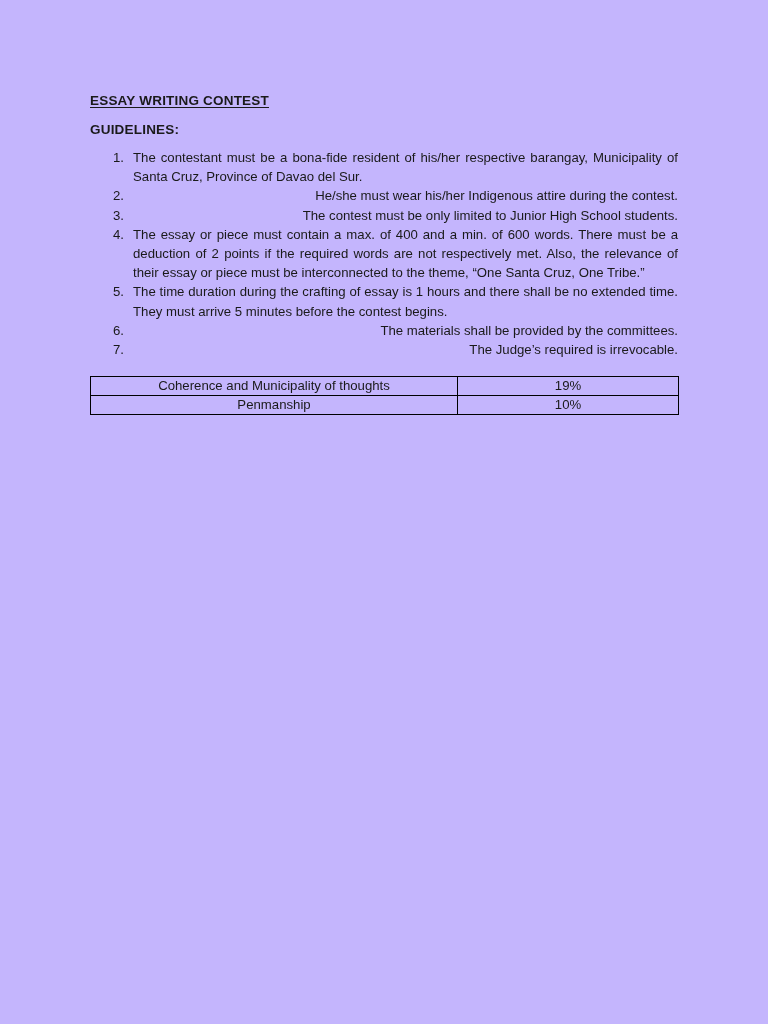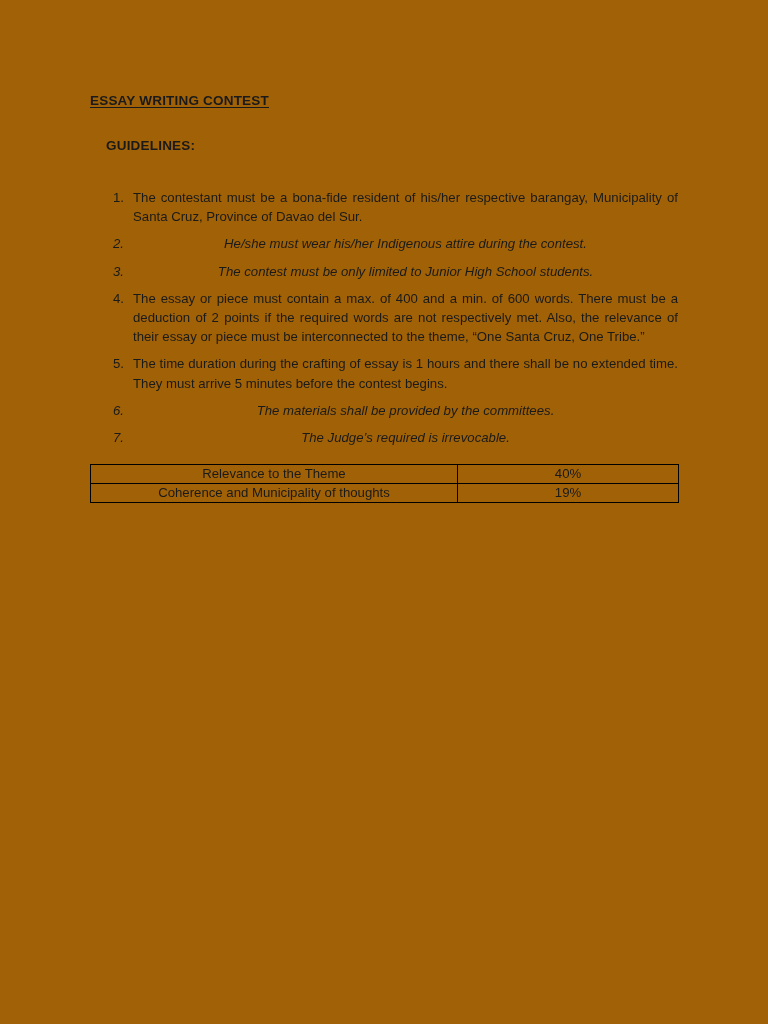--- a/index.html
+++ b/index.html
@@ -15,21 +15,21 @@
     color: #1a1a1a;
     -webkit-font-smoothing: antialiased;
   }
 
   .page {
     position: absolute;
     left: 0;
     top: 0;
     width: 768px;
     height: 1024px;
-    background: #a16207;
+    background: #c4b5fd;
     overflow: hidden;
   }
 
   .content {
     position: absolute;
     left: 90px;
     top: 92px;
     width: 588px;
   }
 
@@ -41,21 +41,21 @@
     text-underline-offset: 2px;
     margin: 0;
     padding: 0;
     line-height: 18px;
   }
 
   .section-heading {
     font-size: 13.5px;
     font-weight: bold;
     letter-spacing: 0.2px;
-    margin: 16px;
+    margin: 0;
     padding: 0;
     line-height: 18px;
   }
 
   .spacer-title-guidelines { height: 11px; }
   .spacer-guidelines-list  { height: 9px; }
   .spacer-list-criteria    { height: 10px; }
   .spacer-criteria-table   { height: 7px; }
 
   ol.guidelines {
@@ -66,38 +66,37 @@
   }
 
   ol.guidelines > li {
     position: relative;
     counter-increment: guideline;
     padding-left: 43px;
     font-size: 13.2px;
     line-height: 19.2px;
     text-align: justify;
     text-justify: inter-word;
-    margin: 8px 0 0 0;
+    margin: 0 0 0 0;
   }
 
   ol.guidelines > li::before {
     content: counter(guideline) ".";
     position: absolute;
     left: 23px;
     top: 0;
     width: 16px;
     text-align: left;
     font-size: 13.2px;
     line-height: 19.2px;
   }
 
   
   ol.guidelines > li.single-line {
-    text-align: center;
-    font-style: italic;
+    text-align: right;
   }
 
   .criteria-table {
     border-collapse: collapse;
     width: 588px;
     table-layout: fixed;
     margin: 0;
   }
   .criteria-table td {
     border: 1px solid #000000;
@@ -154,24 +153,24 @@
 
     <div class="spacer-criteria-table"></div>
 
     <table class="criteria-table">
       <colgroup>
         <col class="c-name">
         <col class="c-score">
       </colgroup>
       <tbody>
         <tr>
-          <td>Relevance to the Theme</td>
-          <td>40%</td>
+          <td>Coherence and Municipality of thoughts</td>
+          <td>19%</td>
         </tr>
         <tr>
-          <td>Coherence and Municipality of thoughts</td>
-          <td>19%</td>
+          <td>Penmanship</td>
+          <td>10%</td>
         </tr>
       </tbody>
     </table>
 
   </div>
 </div>
 
 </body></html>

